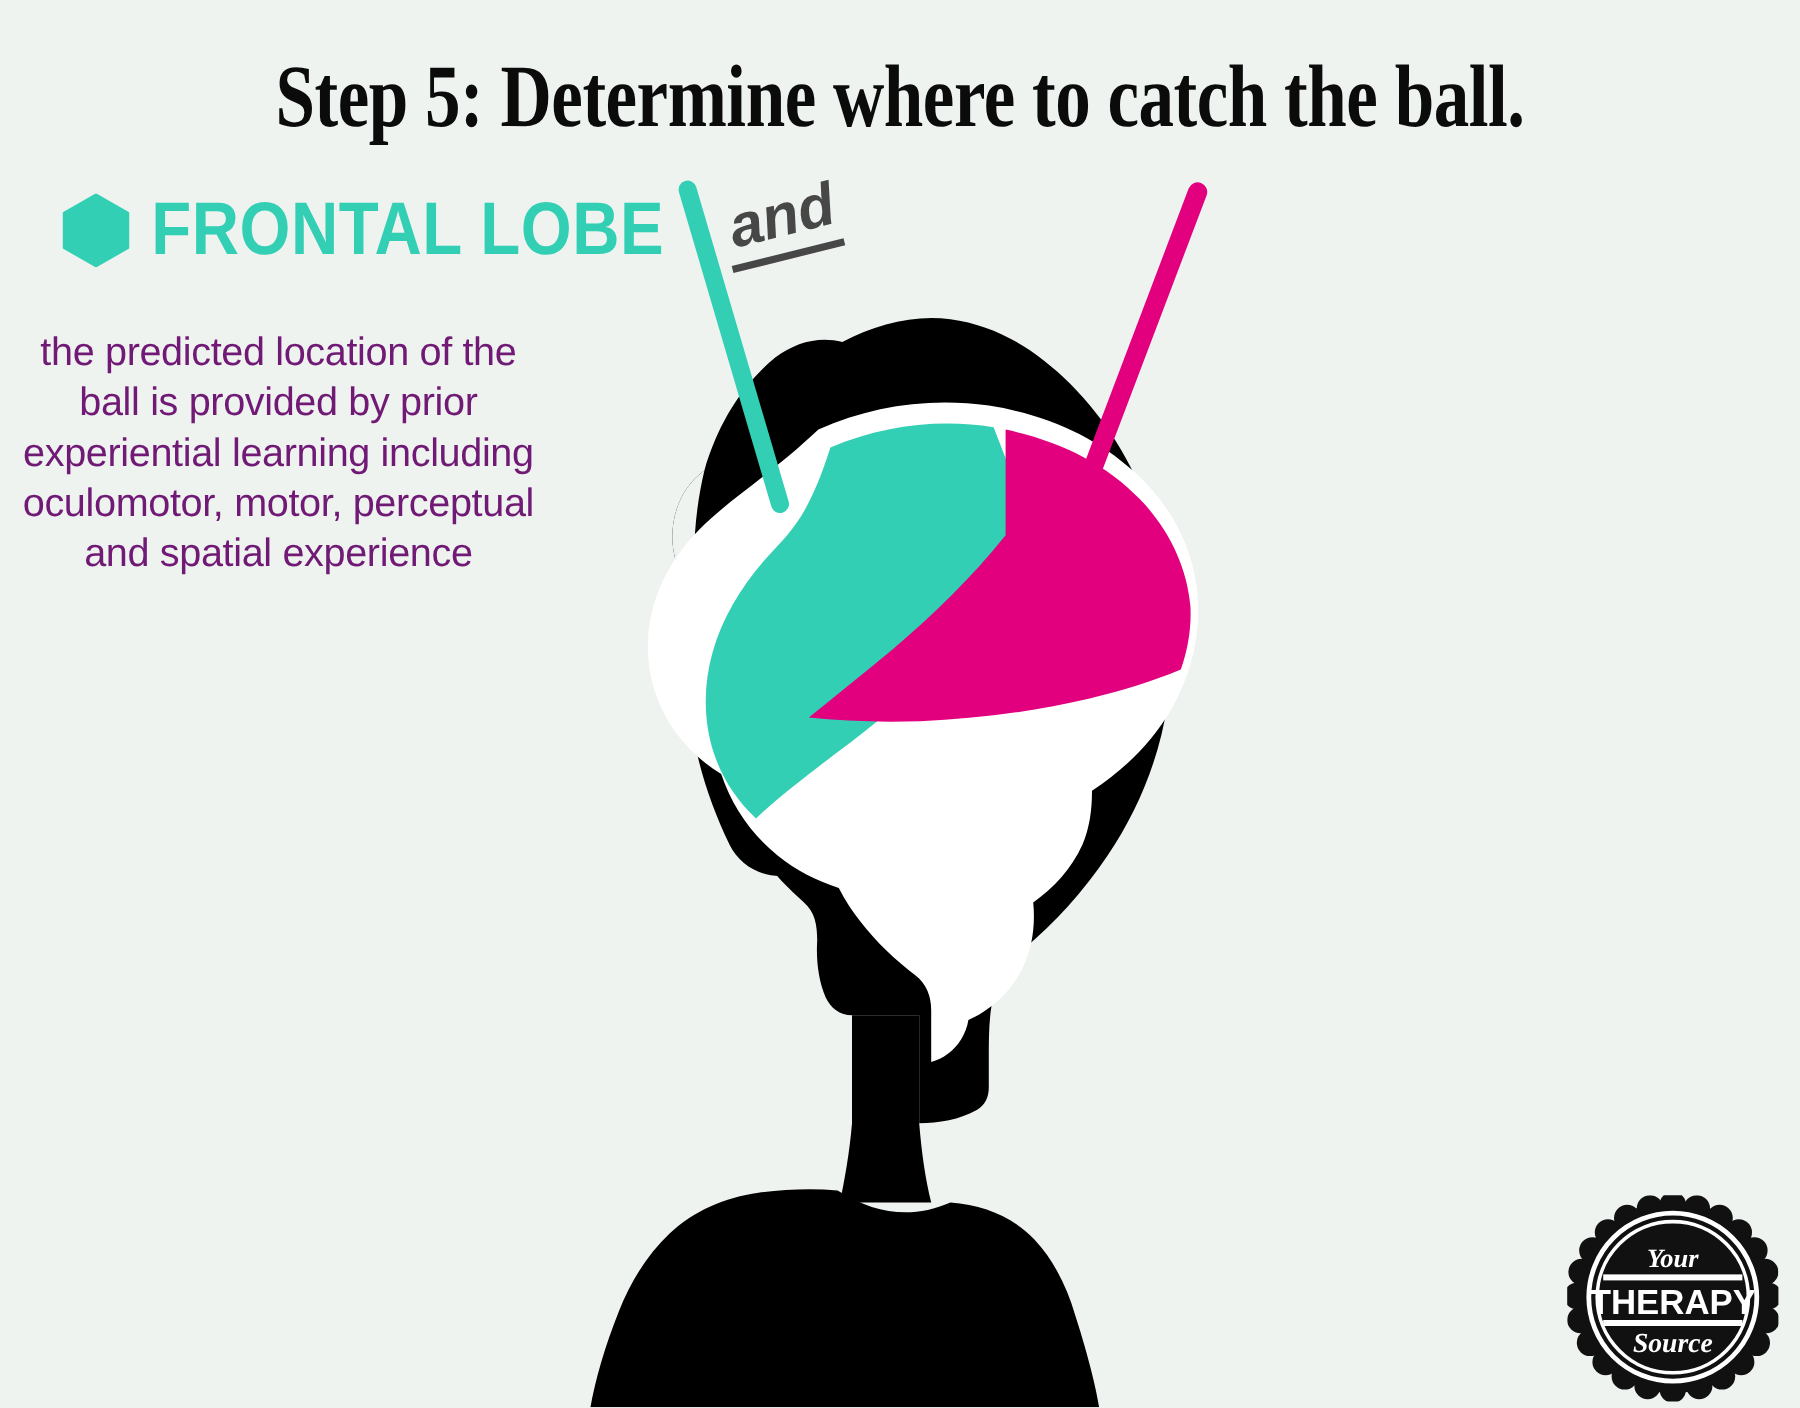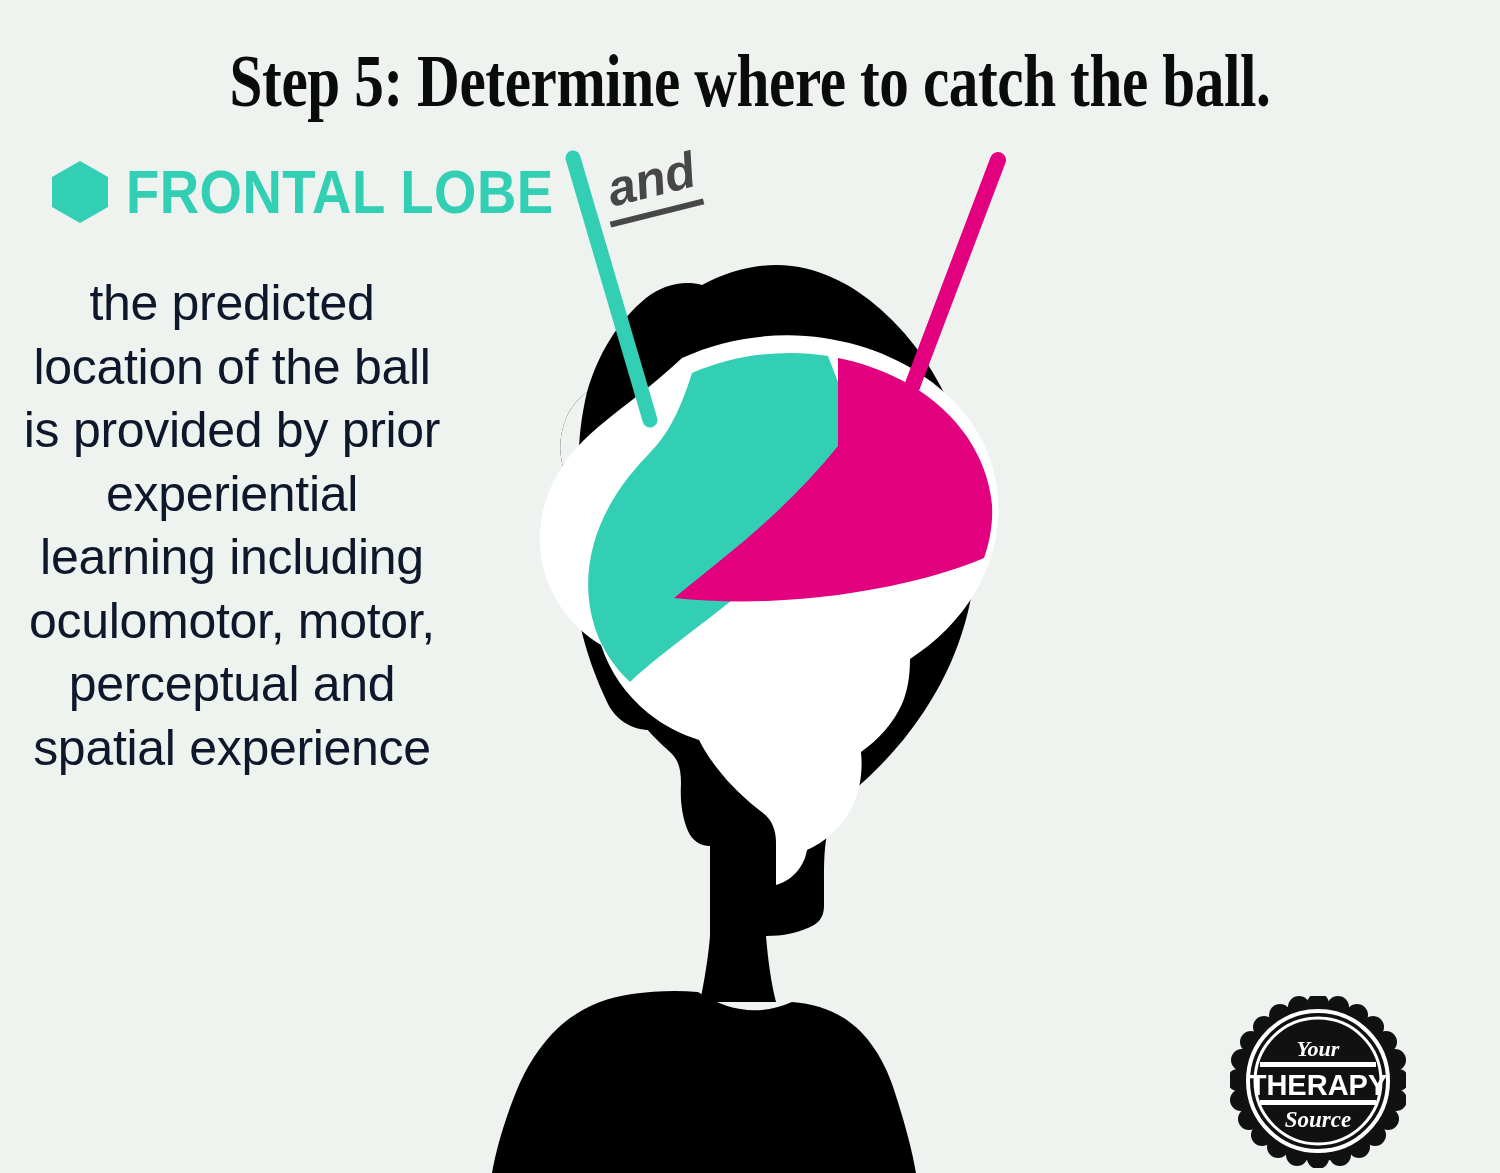--- a/index.html
+++ b/index.html
@@ -102,40 +102,40 @@
   }
 
   
   #body-text {
     position: absolute;
     left: 18px;
     top: 272px;
     width: 428px;
     text-align: center;
     font-family: "Liberation Sans", sans-serif;
-    font-size: 50px;
+    font-size: 33px;
     line-height: 1.27;
-    color: #0f172a;
+    color: #701a75;
     letter-spacing: -0.3px;
   }
 
   
   #illustration {
     position: absolute;
     left: 400px;
     top: 130px;
     width: 700px;
     height: 1043px;
   }
   #illustration svg { display: block; width: 100%; height: 100%; }
 
   
   #logo {
     position: absolute;
-    left: 1230px;
+    left: 1306px;
     top: 996px;
     width: 176px;
     height: 172px;
   }
   #logo svg { display: block; width: 100%; height: 100%; }
 </style>
 </head>
 <body>
 
 <div id="stage">

